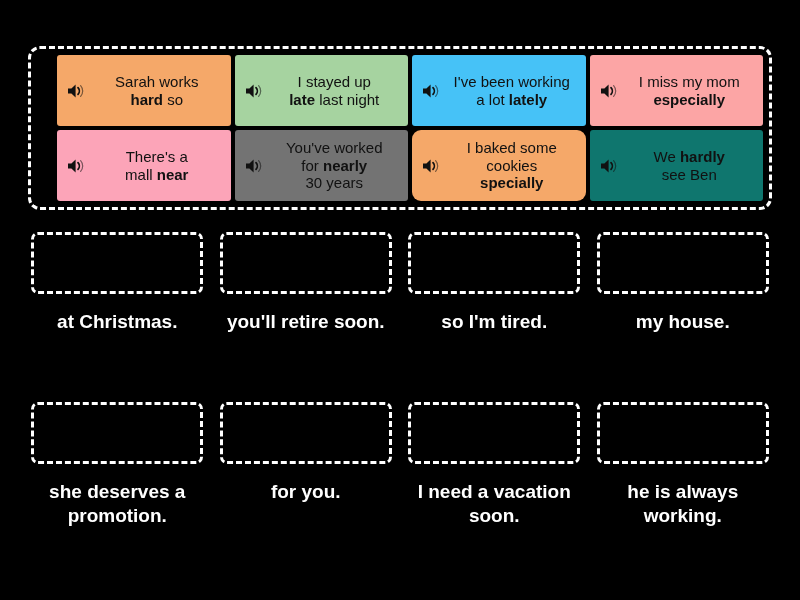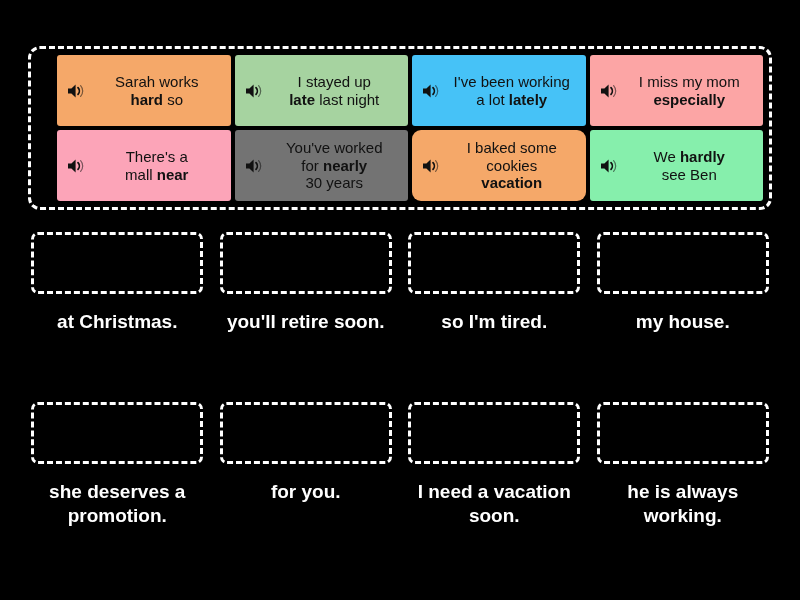--- a/index.html
+++ b/index.html
@@ -178,24 +178,24 @@
     </div>
 
     <div class="tile" style="background: rgb(245, 168, 105); border-radius: 9px;">
       <span class="speaker-icon">
         <svg viewBox="0 0 20 18" width="20" height="18" aria-hidden="true">
           <path d="M2 6.5 h3.4 L9.6 2.6 v12.8 L5.4 11.5 H2 Z" fill="#111111"></path>
           <path d="M12 5.6 a5 5 0 0 1 0 6.8" stroke="#111111" stroke-width="1.7" fill="none" stroke-linecap="round"></path>
           <path d="M14.6 3.6 a8 8 0 0 1 0 10.8" stroke="#111111" stroke-width="1.2" fill="none" stroke-linecap="round" opacity="0.55"></path>
         </svg>
       </span>
-      <span class="tile-text">I baked some<br>cookies<br><b>vacation</b></span>
-    </div>
-
-    <div class="tile" style="background: #86efac;">
+      <span class="tile-text">I baked some<br>cookies<br><b>specially</b></span>
+    </div>
+
+    <div class="tile" style="background: #0f766e;">
       <span class="speaker-icon">
         <svg viewBox="0 0 20 18" width="20" height="18" aria-hidden="true">
           <path d="M2 6.5 h3.4 L9.6 2.6 v12.8 L5.4 11.5 H2 Z" fill="#111111"></path>
           <path d="M12 5.6 a5 5 0 0 1 0 6.8" stroke="#111111" stroke-width="1.7" fill="none" stroke-linecap="round"></path>
           <path d="M14.6 3.6 a8 8 0 0 1 0 10.8" stroke="#111111" stroke-width="1.2" fill="none" stroke-linecap="round" opacity="0.55"></path>
         </svg>
       </span>
       <span class="tile-text">We <b>hardly</b><br>see Ben</span>
     </div>
 

